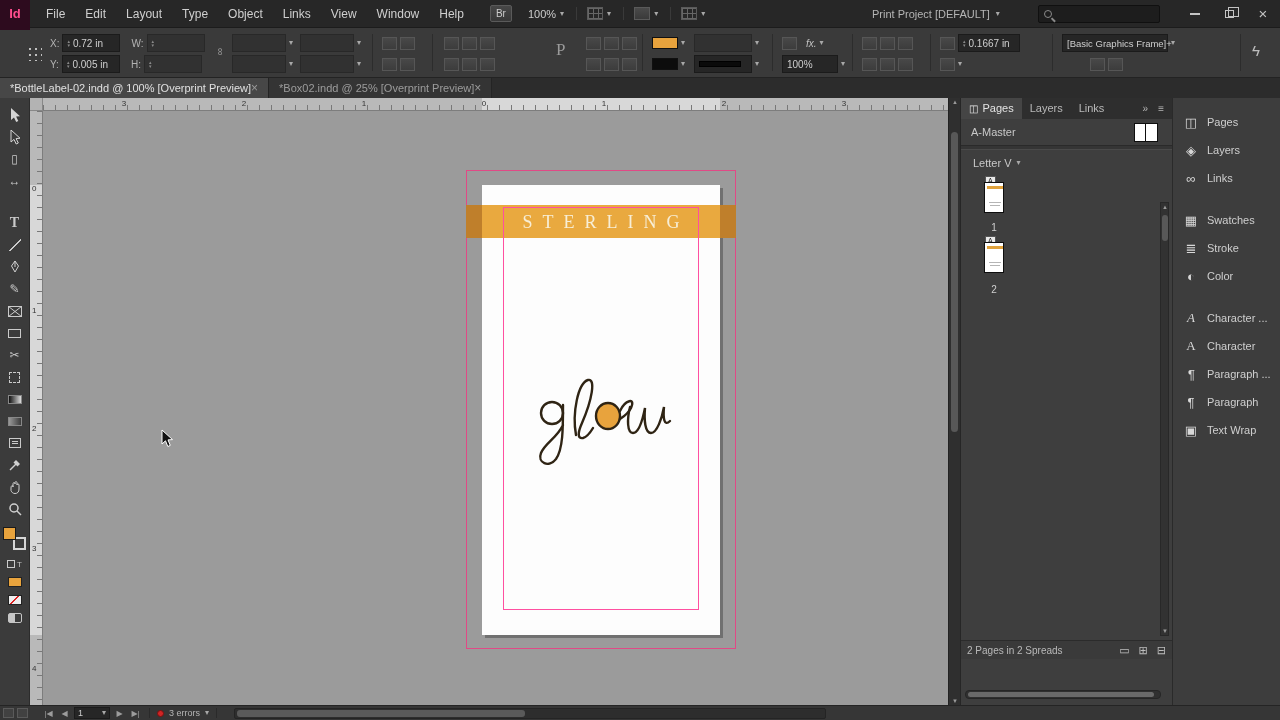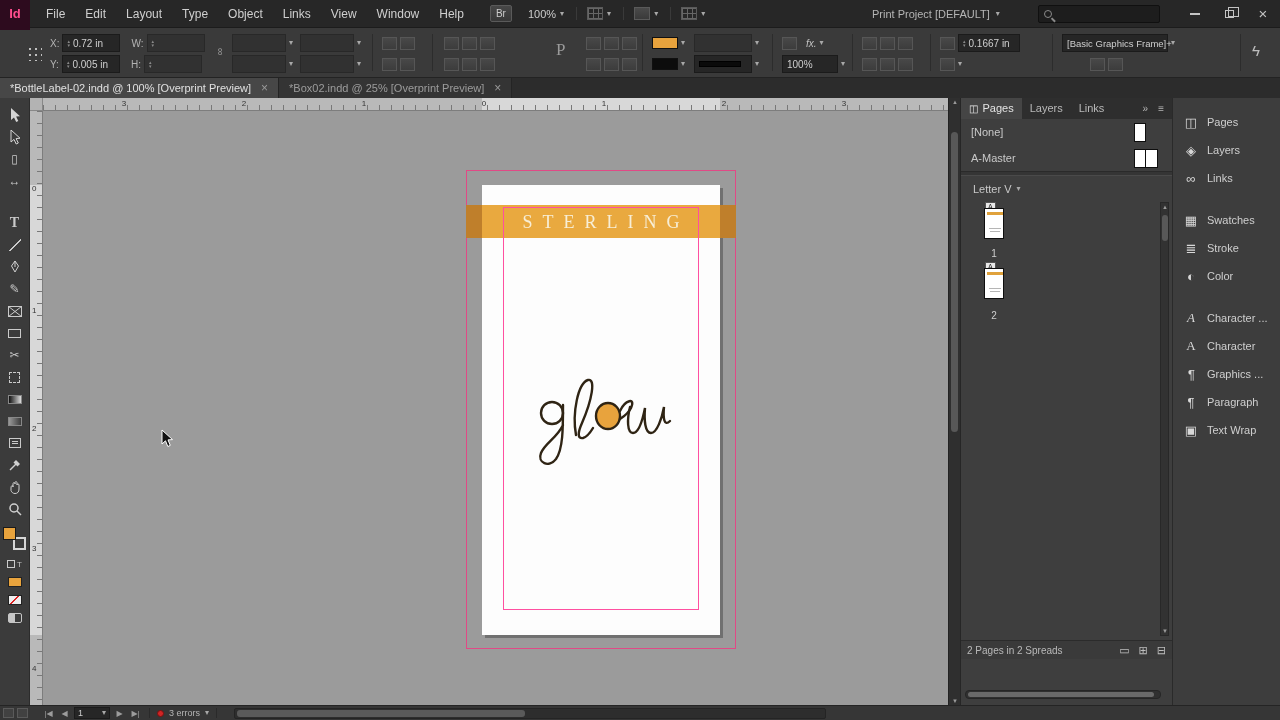--- a/index.html
+++ b/index.html
@@ -46,21 +46,21 @@
   .chain-ic{position:absolute;left:212px;top:15px;width:10px;height:20px;color:#9a9a9a;font-size:11px;transform:rotate(90deg)}
   .chain-ic::before{content:"∞"}
   .p-ind{position:absolute;left:556px;top:12px;font-family:"Liberation Serif",serif;font-size:17px;color:#9a9a9a}
   .fx-lbl{font-size:10px;color:#c0c0c0;font-style:italic}
   .stroke-bar{width:42px;height:6px;background:#0a0a0a;border:1px solid #000}
   .quick-apply{position:absolute;left:1252px;top:14px;font-size:15px;color:#bdbdbd}
   .quick-apply::before{content:"ϟ"}
 
   
   .tabbar{position:absolute;top:78px;left:0;right:0;height:20px;background:#2c2c2c;display:flex;align-items:stretch;z-index:10}
-  .doc-tab{display:flex;align-items:center;gap:10px;padding:0 10px;font-size:11px;background:#343434;color:#9c9c9c;border-right:1px solid #242424}
+  .doc-tab{display:flex;align-items:center;padding:0 10px;font-size:11px;background:#343434;color:#9c9c9c;border-right:1px solid #242424}
   .doc-tab.active{background:#474747;color:#e0e0e0}
   .tab-close::before{content:"×";font-size:12px;color:#9a9a9a}
 
   
   .main{position:absolute;top:98px;left:0;width:1280px;height:607px}
 
   
   .toolbar{position:absolute;left:0;top:0;width:30px;height:607px;background:#3b3b3b;border-right:1px solid #2c2c2c;display:flex;flex-direction:column;align-items:center;padding-top:6px}
   .tool{width:24px;height:22px;display:flex;align-items:center;justify-content:center;color:#cacaca;font-size:12px;flex:0 0 auto}
   .tgap{height:20px;flex:0 0 auto}
@@ -535,26 +535,20 @@
           </span>
         <span class="pp-tab">
             <span>Links</span>
           </span>
         <span class="pp-hdr-icons">
           <span class="chev-r"></span>
           <span class="menu-ic"></span>
         </span>
       </div>
       <div class="pp-row">
-        <span>[None]</span>
-        <span class="m-thumb">
-            <span class="m-page"></span>
-          </span>
-      </div>
-      <div class="pp-row">
         <span>A-Master</span>
         <span class="m-thumb" style="margin-right:4px">
             <span class="m-page"></span>
             <span class="m-page"></span>
           </span>
       </div>
       <div class="pp-divider"></div>
       <div class="pp-size">
         <span>Letter V</span>
         <span class="caret"></span>
@@ -618,21 +612,21 @@
         <div class="dock-item">
             <span class="dock-ic dic-charstyle"></span>
             <span>Character ...</span>
           </div>
         <div class="dock-item">
             <span class="dock-ic dic-char"></span>
             <span>Character</span>
           </div>
         <div class="dock-item">
             <span class="dock-ic dic-parastyle"></span>
-            <span>Graphics ...</span>
+            <span>Paragraph ...</span>
           </div>
         <div class="dock-item">
             <span class="dock-ic dic-para"></span>
             <span>Paragraph</span>
           </div>
         <div class="dock-item">
             <span class="dock-ic dic-textwrap"></span>
             <span>Text Wrap</span>
           </div>
       </div>

